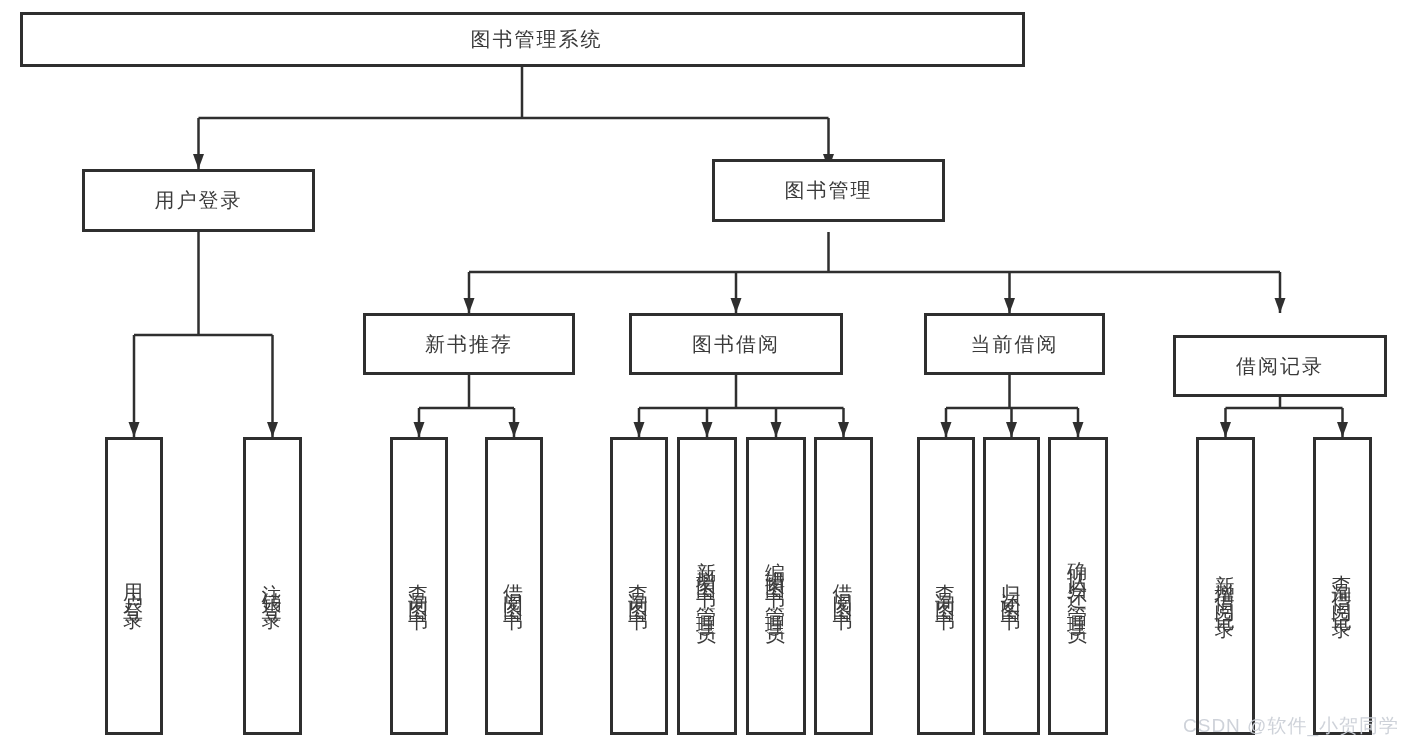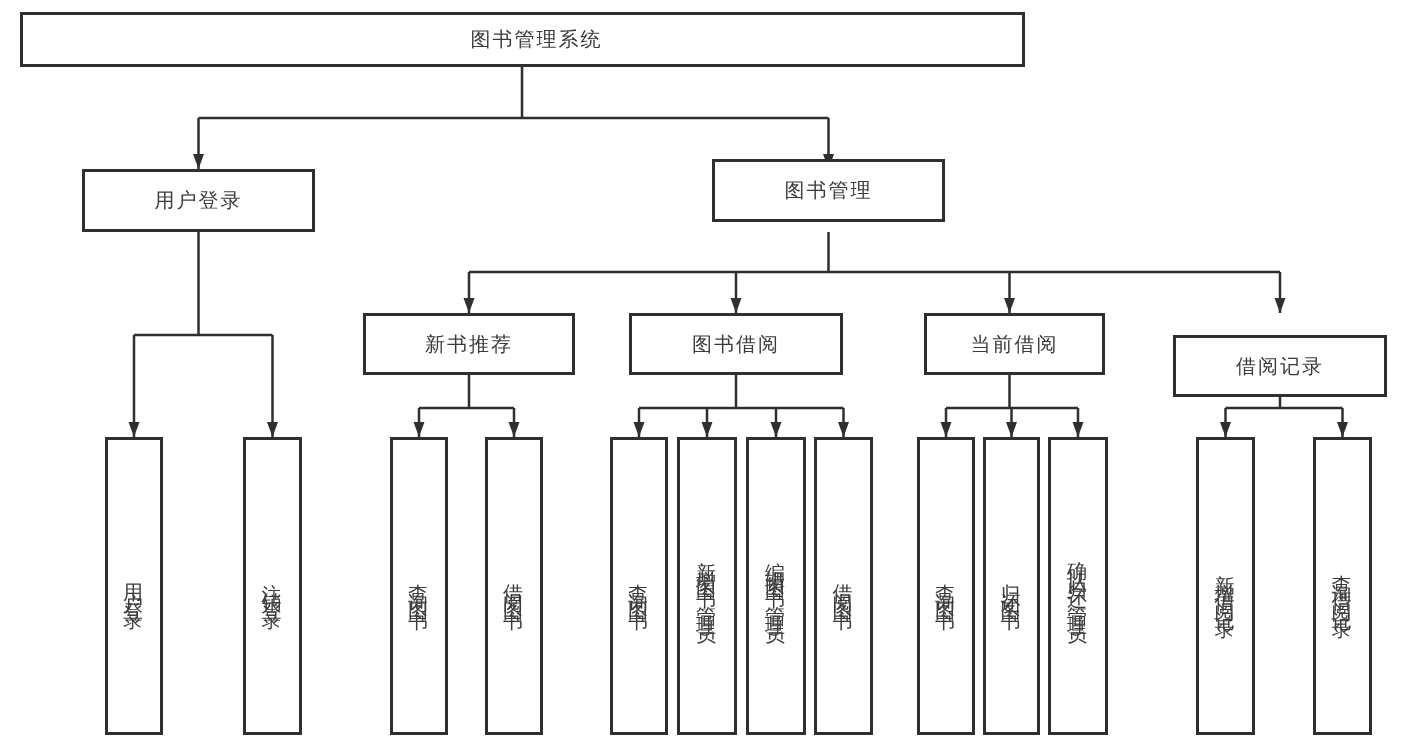--- a/index.html
+++ b/index.html
@@ -127,13 +127,14 @@
   <div class="node vnode" id="v-c3">编辑图书（管理员）</div>
   <div class="node vnode" id="v-c4">借阅图书</div>
 
   <div class="node vnode" id="v-d1">查询图书</div>
   <div class="node vnode" id="v-d2">归还图书</div>
   <div class="node vnode" id="v-d3">确认归还（管理员）</div>
 
   <div class="node vnode" id="v-e1">新增借阅记录</div>
   <div class="node vnode" id="v-e2">查询借阅记录</div>
 
+  <div class="watermark">CSDN @软件_小贺同学</div>
 </div>
 
 </body></html>

